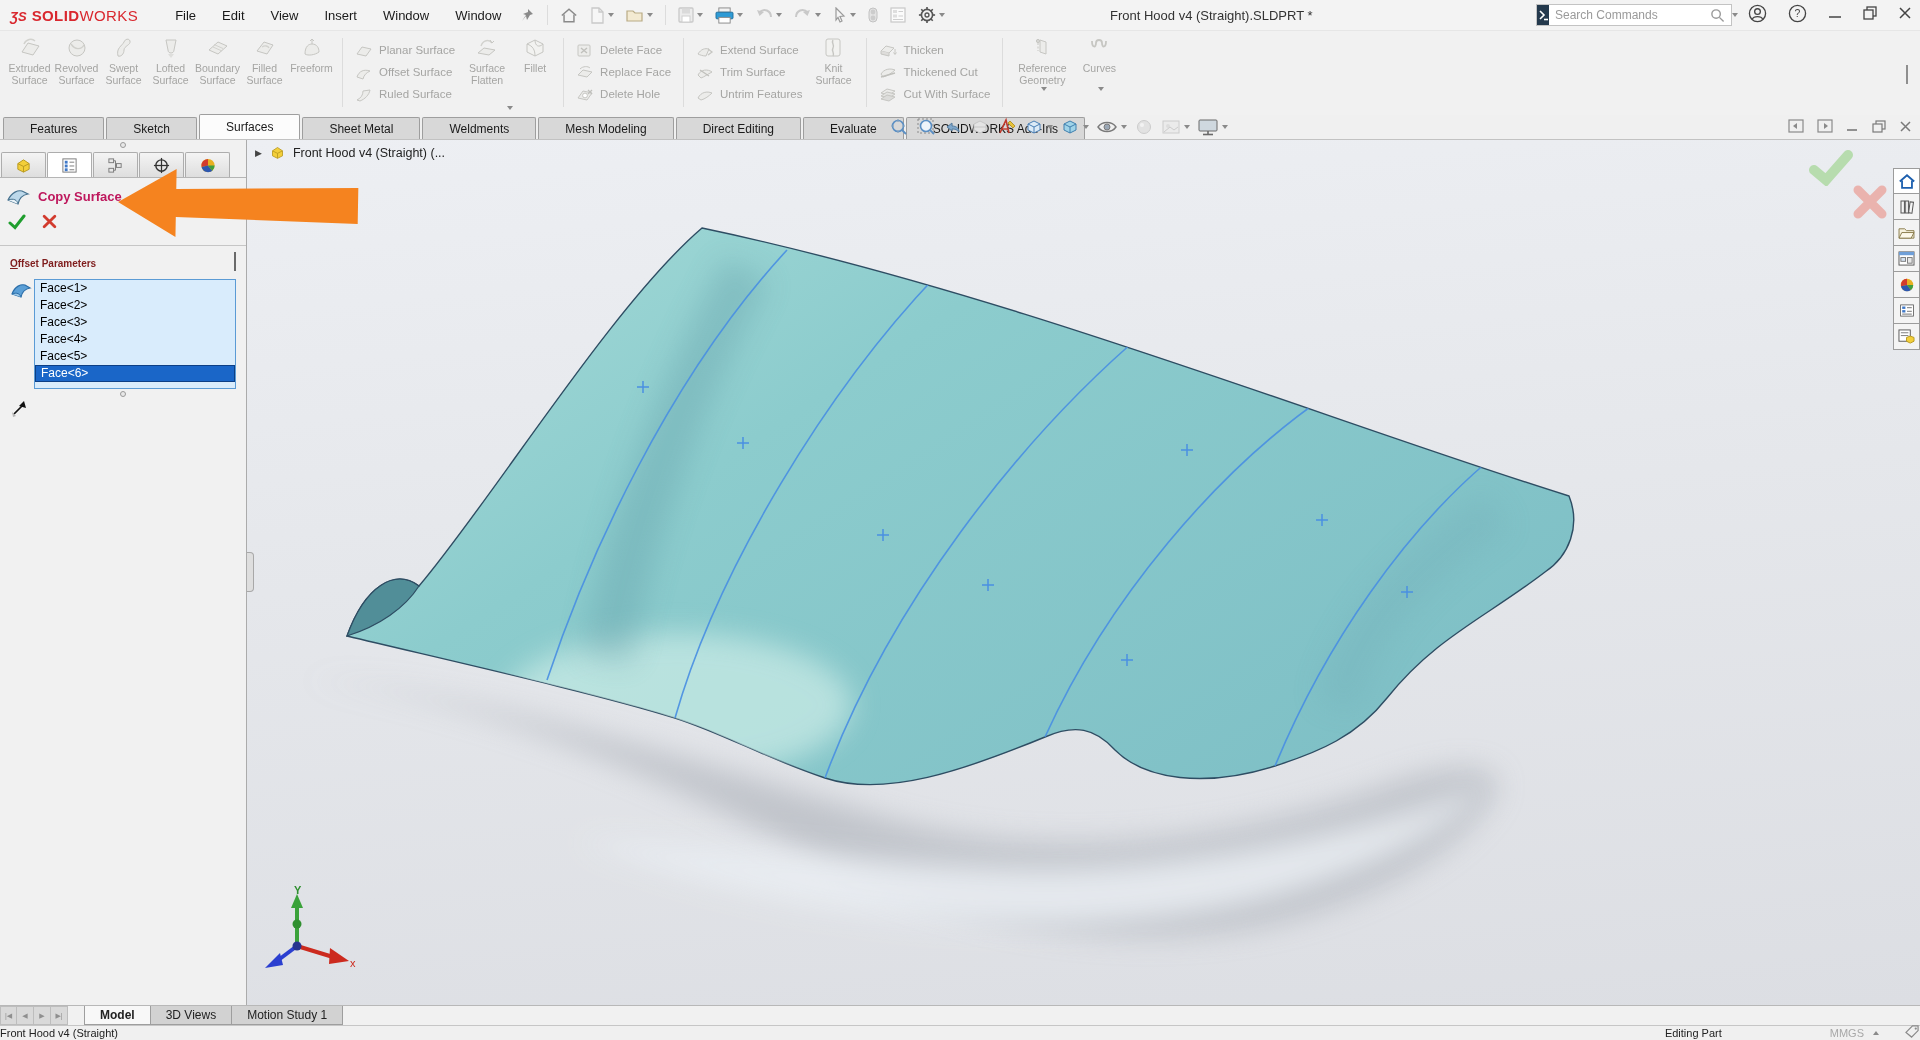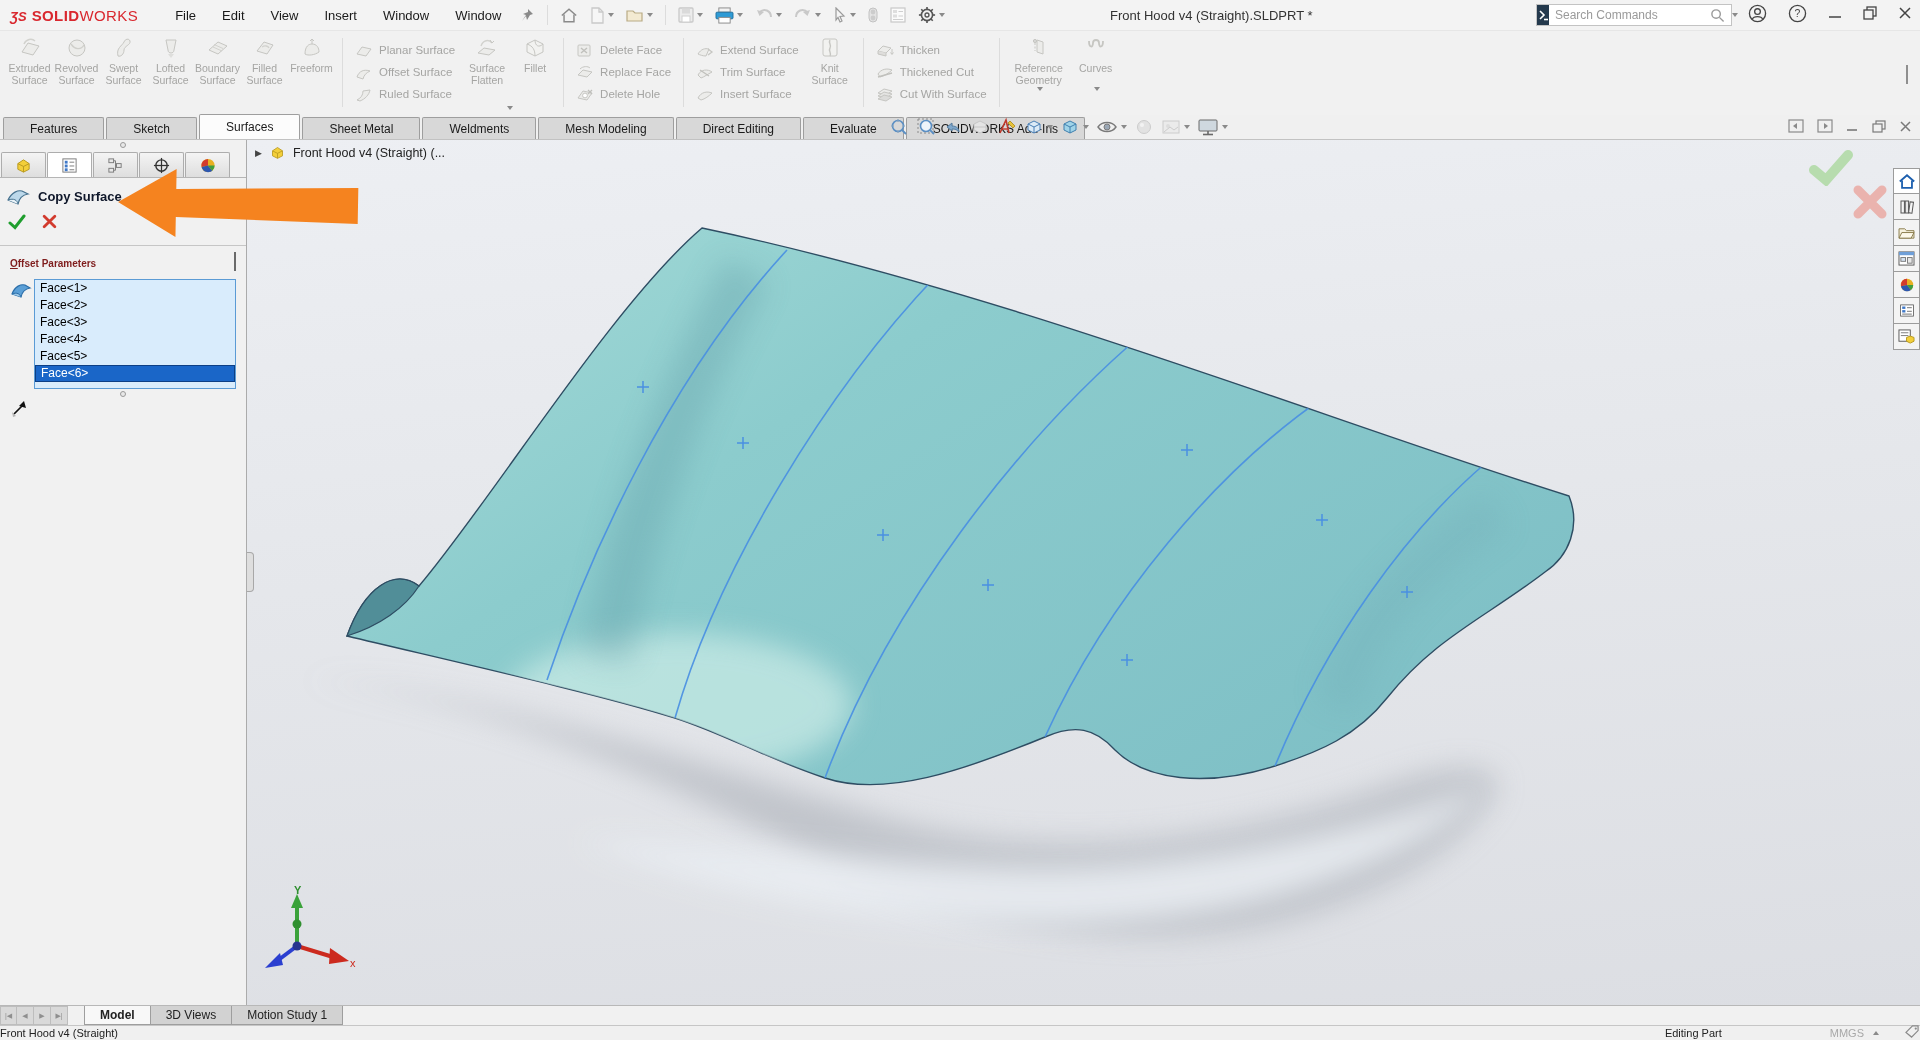--- a/index.html
+++ b/index.html
@@ -50,21 +50,21 @@
   
   #main { display:flex; height:865px; position:relative; }
 
   
   #pm-panel { width:247px; background:#f1f1f1; border-right:1px solid #ababab; position:relative; flex:none; }
   .grip-dot { width:6px; height:6px; border:1px solid #9a9a9a; border-radius:50%; background:#e8e8e8; margin:2px auto; }
   .pm-tabs { display:flex; height:28px; padding:2px 0 0 1px; border-bottom:1px solid #b5b5b5; }
   .pm-tab { width:45px; display:flex; align-items:center; justify-content:center; border:1px solid #adadad; border-bottom:none; background:linear-gradient(#f4f4f4,#dedede); margin-right:1px; border-radius:2px 2px 0 0; }
   .pm-tab.active { background:#ffffff; }
   .pm-header { display:flex; align-items:center; gap:8px; padding:9px 8px 3px 6px; }
-  .pm-title { font-weight:bold; font-size:13px; color:#0f172a; }
+  .pm-title { font-weight:bold; font-size:13px; color:#be185d; }
   .pm-actions { display:flex; gap:16px; padding:5px 8px 8px; }
   .pm-divider { border-top:1px solid #c6c6c6; margin:3px 0 0; }
   .pm-section-header { display:flex; align-items:center; padding:8px 10px 6px; }
   .section-title { font-size:10px; font-weight:bold; color:#7f1d1d; }
   .section-title::first-letter { text-decoration:underline; }
   .pm-section-header .chev-wrap { margin-left:auto; }
   .pm-body { padding:1px 10px 0; }
   .face-list-row { display:flex; align-items:flex-start; }
   .face-icon-cell { width:24px; padding-top:2px; flex:none; }
   .face-list { flex:1; background:#d9ecfc; border:1px solid #5b9bd5; height:110px; font-size:12px; overflow:hidden; }
@@ -413,21 +413,21 @@
       <span class="small-icon"><svg viewBox="0 0 18 15" width="18" height="15">
             <path d="M2 10 C5 4 12 4 16 7 C12 9 8 12 5 13 Z" fill="#ececea" stroke="#c6c6c2"></path>
             <path d="M4 5 L13 11" stroke="#c0c0bc" stroke-width="1.4"></path>
           </svg></span>
       <span>Trim Surface</span>
     </div>
     <div class="small-btn">
       <span class="small-icon"><svg viewBox="0 0 18 15" width="18" height="15">
             <path d="M2 11 C5 5 11 4 16 6 C13 9 9 12 5 13 Z" fill="#ececea" stroke="#c6c6c2"></path>
           </svg></span>
-      <span>Insert Surface</span>
+      <span>Untrim Features</span>
     </div>
   </div>
 
   <div class="big-btn" style="width:52px">
     <span class="big-icon"><svg viewBox="0 0 24 24" width="24" height="24">
           <rect x="5" y="3" width="14" height="17" rx="2" fill="#f2f2f0" stroke="#c6c6c2"></rect>
           <path d="M12 4 C10 7 14 9 12 12 C10 15 14 17 12 20" fill="none" stroke="#c6c6c2" stroke-width="1.4"></path>
         </svg></span>
     <span>Knit Surface</span>
   </div>

